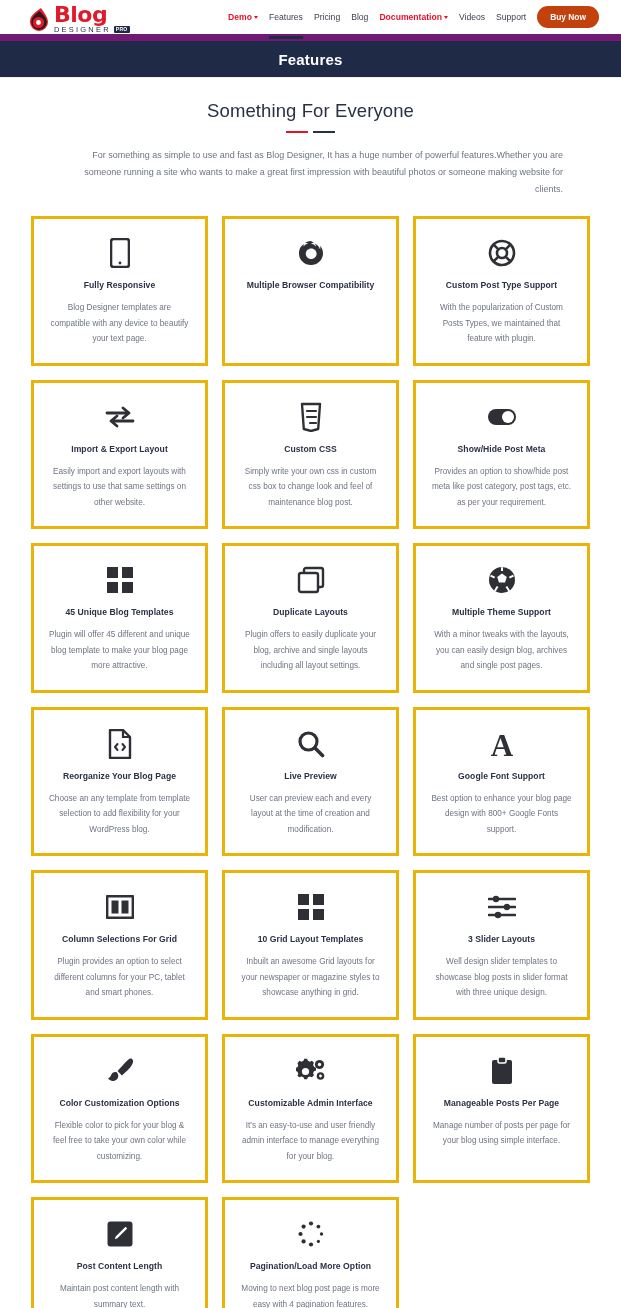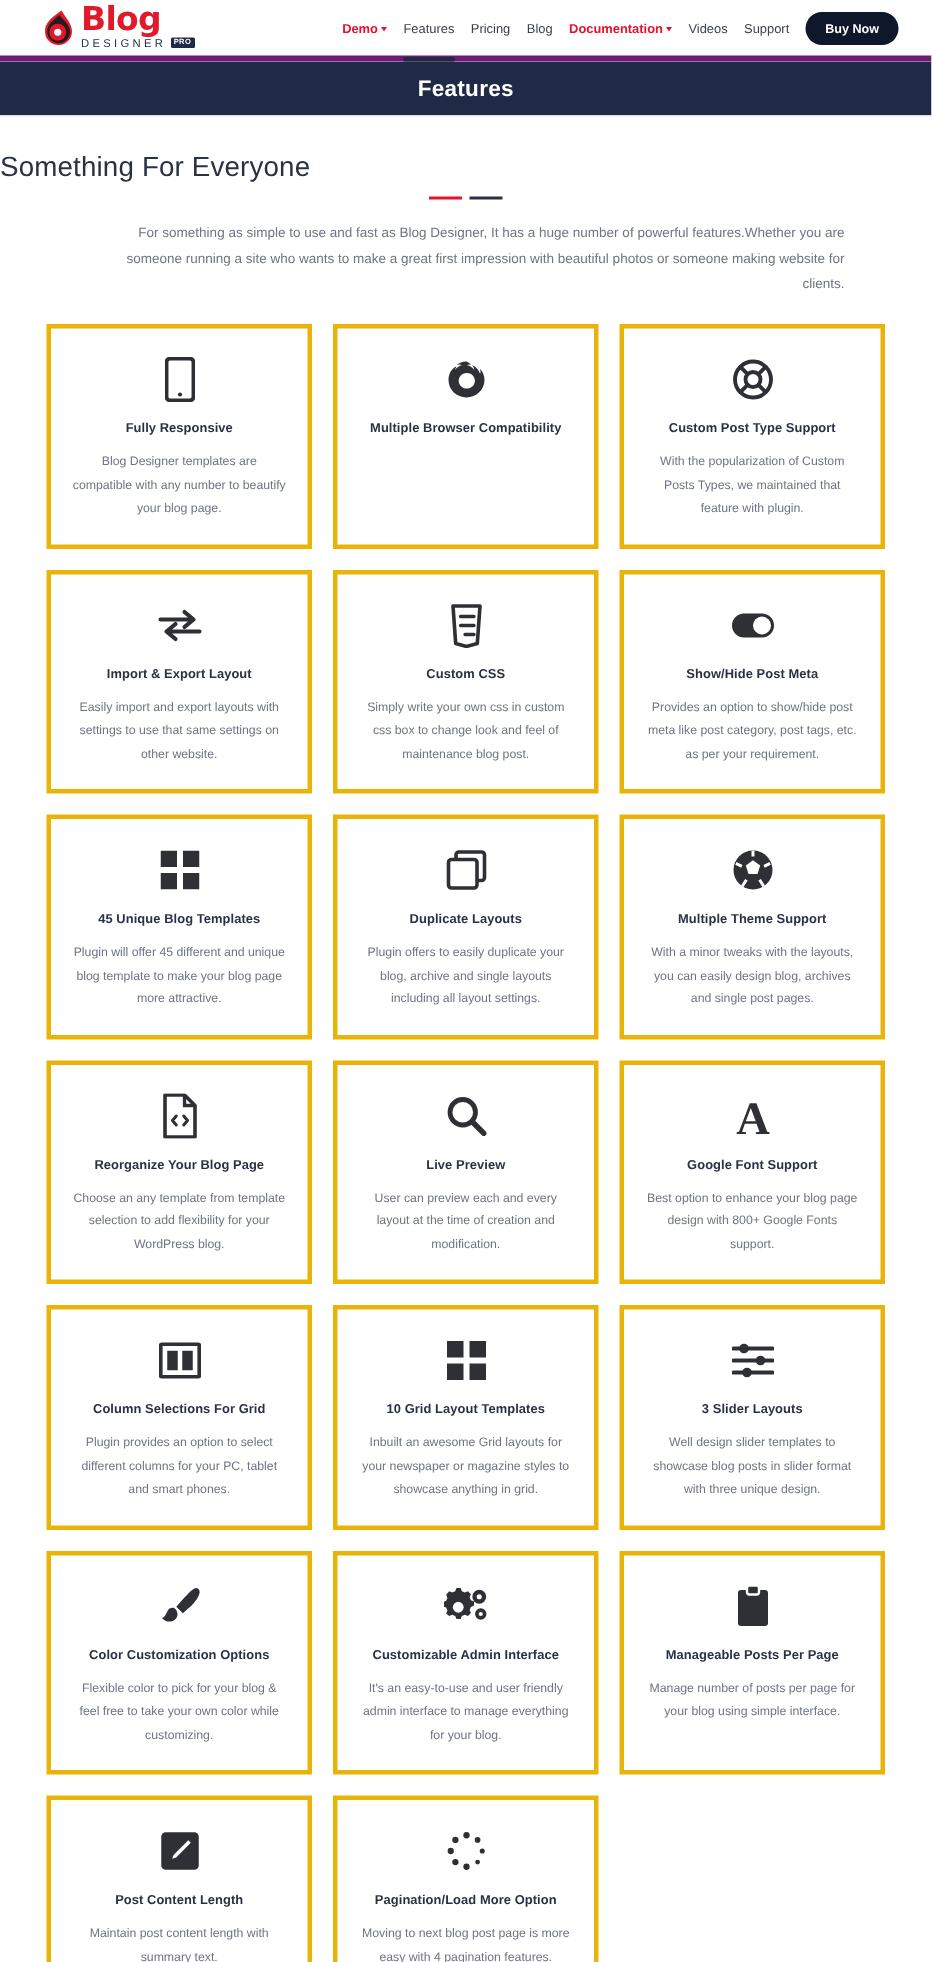--- a/index.html
+++ b/index.html
@@ -9,24 +9,24 @@
     font-family: "Liberation Sans", sans-serif;
     -webkit-font-smoothing: antialiased;
   }
   body { width: 621px; overflow-x: hidden; }
 
   
   .site-header {
     height: 41px;
     background: #ffffff;
     display: flex;
-    align-items: center;
+    align-items: flex-end;
     padding: 0 22px 0 28px;
     position: relative;
-    border-bottom: 4px solid #701a75;
+    border-bottom: 7px solid #701a75;
   }
   .logo { display: flex; align-items: center; gap: 4px; text-decoration: none; }
   .logo-mark { width: 22px; height: 26px; position: relative; flex: none; }
   .logo-text-wrap { display: flex; flex-direction: column; line-height: 1; }
   .logo-main {
     font-family: "DejaVu Sans", sans-serif;
     font-size: 22px;
     font-weight: 700;
     color: #e01a2b;
     letter-spacing: -0.5px;
@@ -78,21 +78,21 @@
   }
   .caret {
     display: inline-block;
     width: 0; height: 0;
     border-left: 2.7px solid transparent;
     border-right: 2.7px solid transparent;
     border-top: 3.2px solid currentColor;
     margin-top: 1px;
   }
   .buy-now {
-    background: #0f172a;
+    background: #c2410c;
     color: #fff;
     font-size: 8.4px;
     font-weight: 700;
     border-radius: 20px;
     padding: 6px 13px;
     border: none;
     cursor: pointer;
     white-space: nowrap;
     font-family: "Liberation Sans", sans-serif;
   }
@@ -112,20 +112,21 @@
     letter-spacing: 0.2px;
   }
 
   
   .section {
     padding: 22px 0 18px;
     background: #fff;
     border-top: 1px solid #f0f0f0;
   }
   .section-title {
+    text-align: center;
     font-size: 18.5px;
     font-weight: 400;
     color: #2b3145;
     letter-spacing: 0.1px;
   }
   .divider {
     display: flex;
     justify-content: center;
     gap: 5px;
     margin: 9px 0 14px;
@@ -248,21 +249,21 @@
 
   <div class="grid" id="feature-grid">
       <div class="card">
         <div class="card-icon">
           <svg width="20" height="30" viewBox="0 0 20 30">
             <rect x="1" y="1" width="18" height="28" rx="2.5" fill="none" stroke="currentColor" stroke-width="2.6"></rect>
             <circle cx="10" cy="25" r="1.4" fill="currentColor"></circle>
           </svg>
         </div>
         <div class="card-title">Fully Responsive</div>
-        <div class="card-desc">Blog Designer templates are compatible with any number to beautify your blog page.</div>
+        <div class="card-desc">Blog Designer templates are compatible with any device to beautify your text page.</div>
       </div>
       <div class="card">
         <div class="card-icon">
           <svg width="28" height="28" viewBox="0 0 28 28">
             <path d="M14 2c-3 0-5 1-6.4 2.4C8.9 3.8 10.2 4 11 4.4 9 5 7.4 6.2 6.4 7.6c.3-1.3 1-2.5 1-2.5C4 6.6 2 10 2 14.4 2 21 7.4 26 14 26s12-5.2 12-11.6c0-3.2-1.2-5.8-3-7.6.4 1.3.4 2.6.1 3.6-.9-2.8-3-5-5.4-6 .9 1.1 1.4 2.3 1.5 3.3-1.4-1.9-3.5-3-5.2-3.3.9-.4 1.9-.5 3-.4A11 11 0 0 0 14 2Zm.2 7.6c3 0 5.4 2.3 5.4 5.2s-2.4 5.2-5.4 5.2-5.4-2.3-5.4-5.2 2.4-5.2 5.4-5.2Z" fill="currentColor"></path>
           </svg>
         </div>
         <div class="card-title">Multiple Browser Compatibility</div>
       </div>
       <div class="card">

